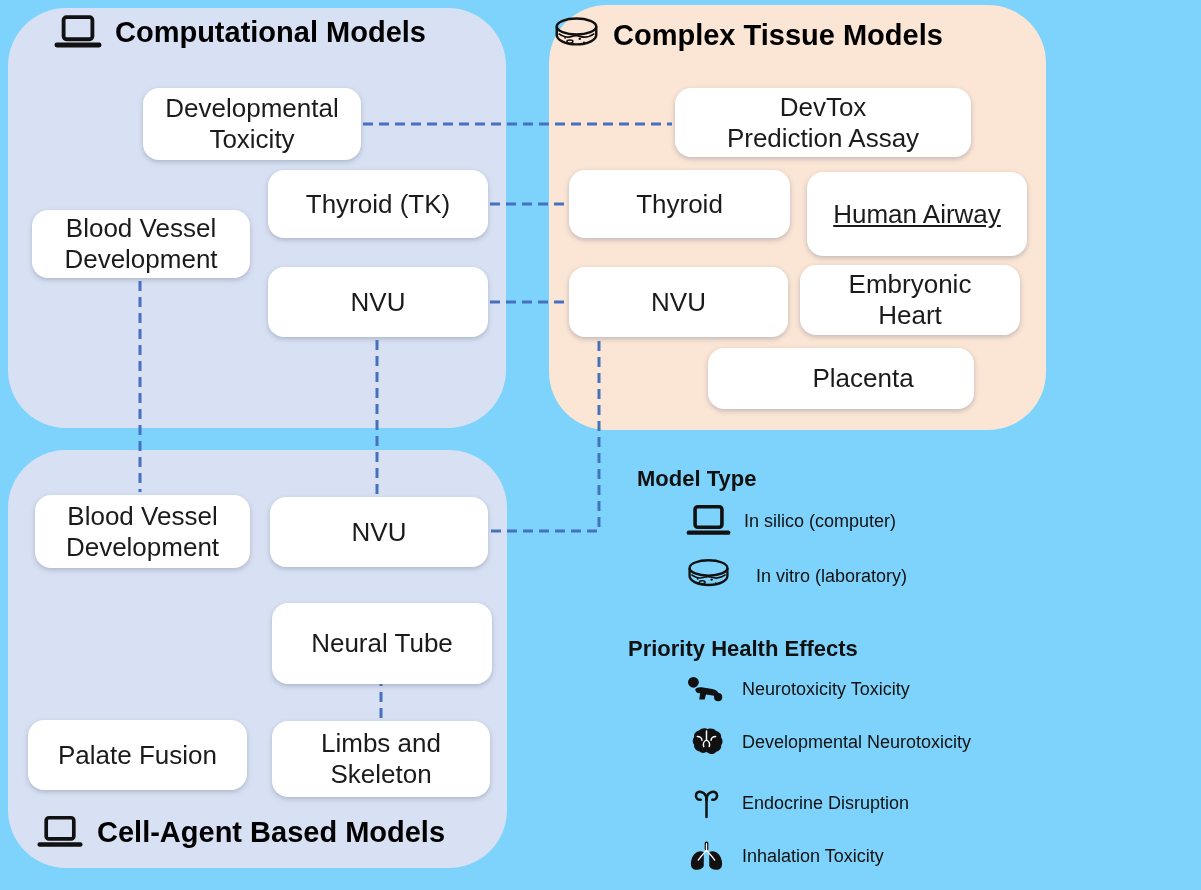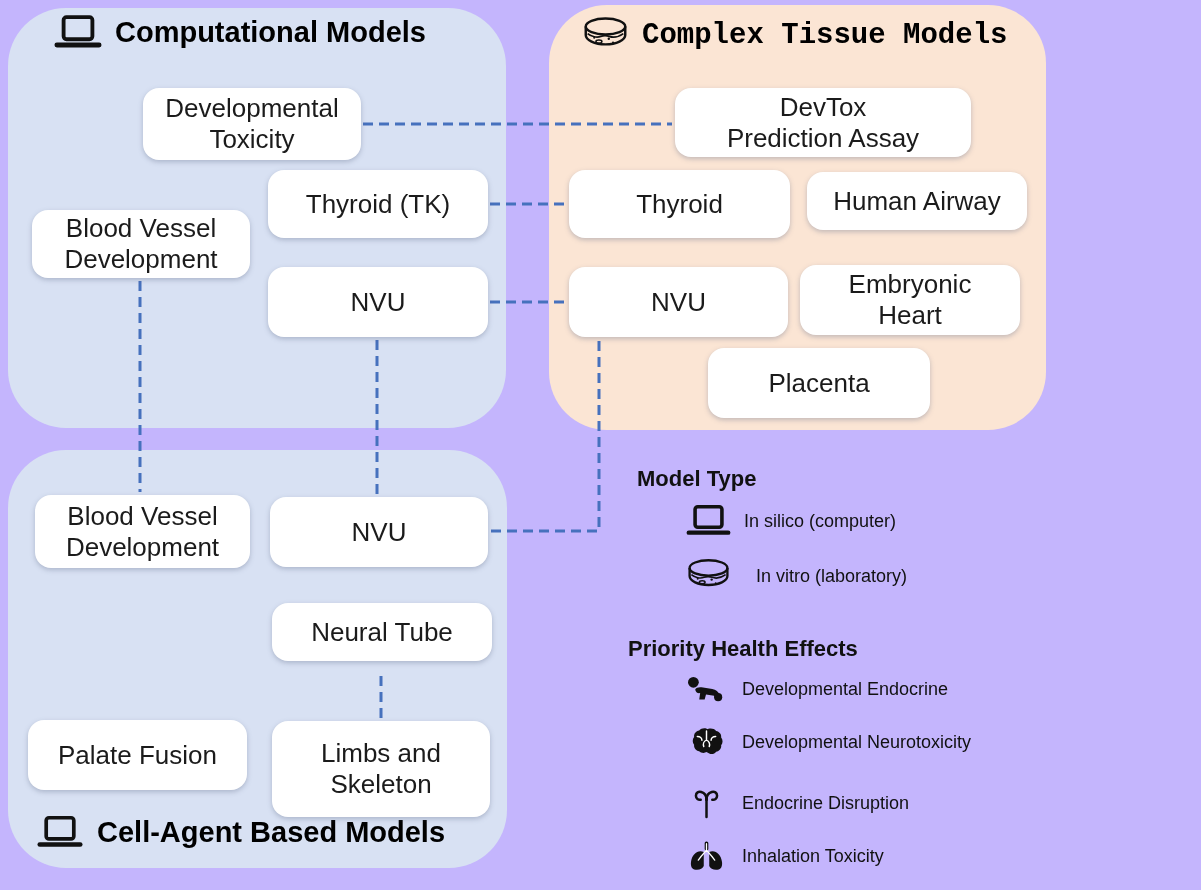--- a/index.html
+++ b/index.html
@@ -1,16 +1,16 @@
 <!DOCTYPE html>
 <html><head>
 <meta charset="utf-8">
 <style>
   html,body{margin:0;padding:0;background:#fff;}
-  .stage{position:relative;width:1201px;height:890px;background:#c4b5fd;
+  .stage{position:relative;width:1201px;height:890px;background:#7dd3fc;
          font-family:"Liberation Sans",sans-serif;overflow:hidden;}
   .panel{position:absolute;border-radius:58px;}
   .panel-comp{left:8px;top:8px;width:498px;height:420px;background:#d8e1f3;}
   .panel-tissue{left:549px;top:5px;width:497px;height:425px;background:#fbe5d4;}
   .panel-cell{left:8px;top:450px;width:499px;height:418px;background:#d8e1f3;}
   .connectors{position:absolute;left:0;top:0;pointer-events:none;}
   .nbox{position:absolute;background:#ffffff;border-radius:16px;
         box-shadow:0 2px 5px rgba(90,100,130,.35);
         display:flex;flex-direction:column;align-items:center;justify-content:center;
         font-size:26px;line-height:31px;color:#1b1b1b;text-align:center;}
@@ -45,21 +45,21 @@
   <div class="hdr" style="left:54px;top:14px;">
     <span class="licon">
       <svg viewBox="0 0 50 38" width="48" height="37">
         <rect x="10" y="3" width="30" height="23" rx="3" fill="none" stroke="#111" stroke-width="4"></rect>
         <path d="M3 32 H47" stroke="#111" stroke-width="5" stroke-linecap="round" fill="none"></path>
       </svg>
     </span>
     <span class="htxt">Computational Models</span>
   </div>
 
-  <div class="hdr" style="left:581px;top:16px;font-family:Liberation Mono, monospace;">
+  <div class="hdr" style="left:552px;top:16px;">
     <span class="licon">
       <svg viewBox="0 0 50 40" width="47" height="38">
         <ellipse cx="25" cy="11" rx="21" ry="8.5" fill="none" stroke="#111" stroke-width="2.6"></ellipse>
         <path d="M4 11 v9 c0 5.5 9.4 10 21 10 s21 -4.5 21 -10 v-9" fill="none" stroke="#111" stroke-width="2.6"></path>
         <path d="M6 18.5 c4 3.5 10 4.5 14 3 c3 -1 6 -1 9 0 c4 1.5 10 .5 15 -3" fill="none" stroke="#111" stroke-width="1.8"></path>
         <ellipse cx="18" cy="27" rx="3.2" ry="1.7" fill="none" stroke="#111" stroke-width="1.6"></ellipse>
         <circle cx="28.5" cy="24" r="1.3" fill="#111"></circle>
         <circle cx="13" cy="23" r="1.1" fill="#111"></circle>
         <circle cx="33" cy="28" r="1.1" fill="#111"></circle>
       </svg>
@@ -92,48 +92,48 @@
     <span>NVU</span>
   </div>
 
   <div class="nbox" style="left:675px;top:88px;width:296px;height:69px;">
     <span>DevTox</span>
     <span>Prediction Assay</span>
   </div>
   <div class="nbox" style="left:569px;top:170px;width:221px;height:68px;">
     <span>Thyroid</span>
   </div>
-  <div class="nbox" style="left:807px;top:172px;width:220px;height:58px;">
+  <div class="nbox" style="left:807px;top:172px;width:220px;height:84px;text-decoration:underline;">
     <span>Human Airway</span>
   </div>
   <div class="nbox" style="left:569px;top:267px;width:219px;height:70px;">
     <span>NVU</span>
   </div>
   <div class="nbox" style="left:800px;top:265px;width:220px;height:70px;">
     <span>Embryonic</span>
     <span>Heart</span>
   </div>
-  <div class="nbox" style="left:708px;top:348px;width:222px;height:70px;">
+  <div class="nbox" style="left:708px;top:348px;width:222px;height:61px;padding-left:44px;">
     <span>Placenta</span>
   </div>
 
   <div class="nbox" style="left:35px;top:495px;width:215px;height:73px;">
     <span>Blood Vessel</span>
     <span>Development</span>
   </div>
   <div class="nbox" style="left:270px;top:497px;width:218px;height:70px;">
     <span>NVU</span>
   </div>
-  <div class="nbox" style="left:272px;top:603px;width:220px;height:58px;">
+  <div class="nbox" style="left:272px;top:603px;width:220px;height:81px;">
     <span>Neural Tube</span>
   </div>
   <div class="nbox" style="left:28px;top:720px;width:219px;height:70px;">
     <span>Palate Fusion</span>
   </div>
-  <div class="nbox" style="left:272px;top:721px;width:218px;height:96px;">
+  <div class="nbox" style="left:272px;top:721px;width:218px;height:76px;">
     <span>Limbs and</span>
     <span>Skeleton</span>
   </div>
 
   <div class="legend-h" style="left:637px;top:466px;">Model Type</div>
 
   <div class="lrow" style="left:684px;top:504px;">
     <span class="licon">
       <svg viewBox="0 0 50 38" width="45" height="34">
         <rect x="10" y="3" width="30" height="23" rx="3" fill="none" stroke="#111" stroke-width="4"></rect>
@@ -161,21 +161,21 @@
   <div class="legend-h" style="left:628px;top:636px;">Priority Health Effects</div>
 
   <div class="lrow" style="left:682px;top:676px;">
     <span class="licon">
       <svg viewBox="0 0 44 30" width="40" height="27">
         <circle cx="8" cy="7" r="6" fill="#111"></circle>
         <path d="M10 15 c1 -2 4 -3 7 -2.5 l12 2 c4 .8 7 3 8 6.5 l1.5 5 h-6 l-1.5 -4 -9 -1.5 -1.5 5.5 h-6 l1 -7 c-3 .5 -5 -1 -5.5 -4 z" fill="#111"></path>
         <circle cx="35.5" cy="23.5" r="4.5" fill="#111"></circle>
       </svg>
     </span>
-    <span class="llabel">Developmental Endocrine</span>
+    <span class="llabel">Neurotoxicity Toxicity</span>
   </div>
 
   <div class="lrow" style="left:682px;top:727px;">
     <span class="licon">
       <svg viewBox="0 0 36 32" width="33" height="30">
         <path d="M18 3 c3 -2.5 8 -2 10.5 1 c3.5 .5 6 3.5 5.5 7 c2 2.5 2 6 0 8.5 c.5 3.5 -2 6.5 -5.5 7 c-1.5 2.5 -5 3.5 -7.5 2 l-3 -1.5 c-2.5 1.5 -6 1 -8 -1 c-3.5 -.5 -6 -3.5 -5.5 -7 c-2 -2.5 -2 -6 0 -8.5 c-.5 -3.5 2 -6.5 5.5 -7 c2.5 -3 7.5 -3.5 10.5 -.5 z" fill="#111"></path>
         <path d="M18 4 v10 M18 14 c-3 1 -4 4 -3 7 M18 14 c3 1 4 4 3 7 M8 10 c3 0 5 2 5 4 M28 10 c-3 0 -5 2 -5 4" stroke="#fff" stroke-width="1.6" fill="none" stroke-linecap="round"></path>
       </svg>
     </span>
     <span class="llabel">Developmental Neurotoxicity</span>

